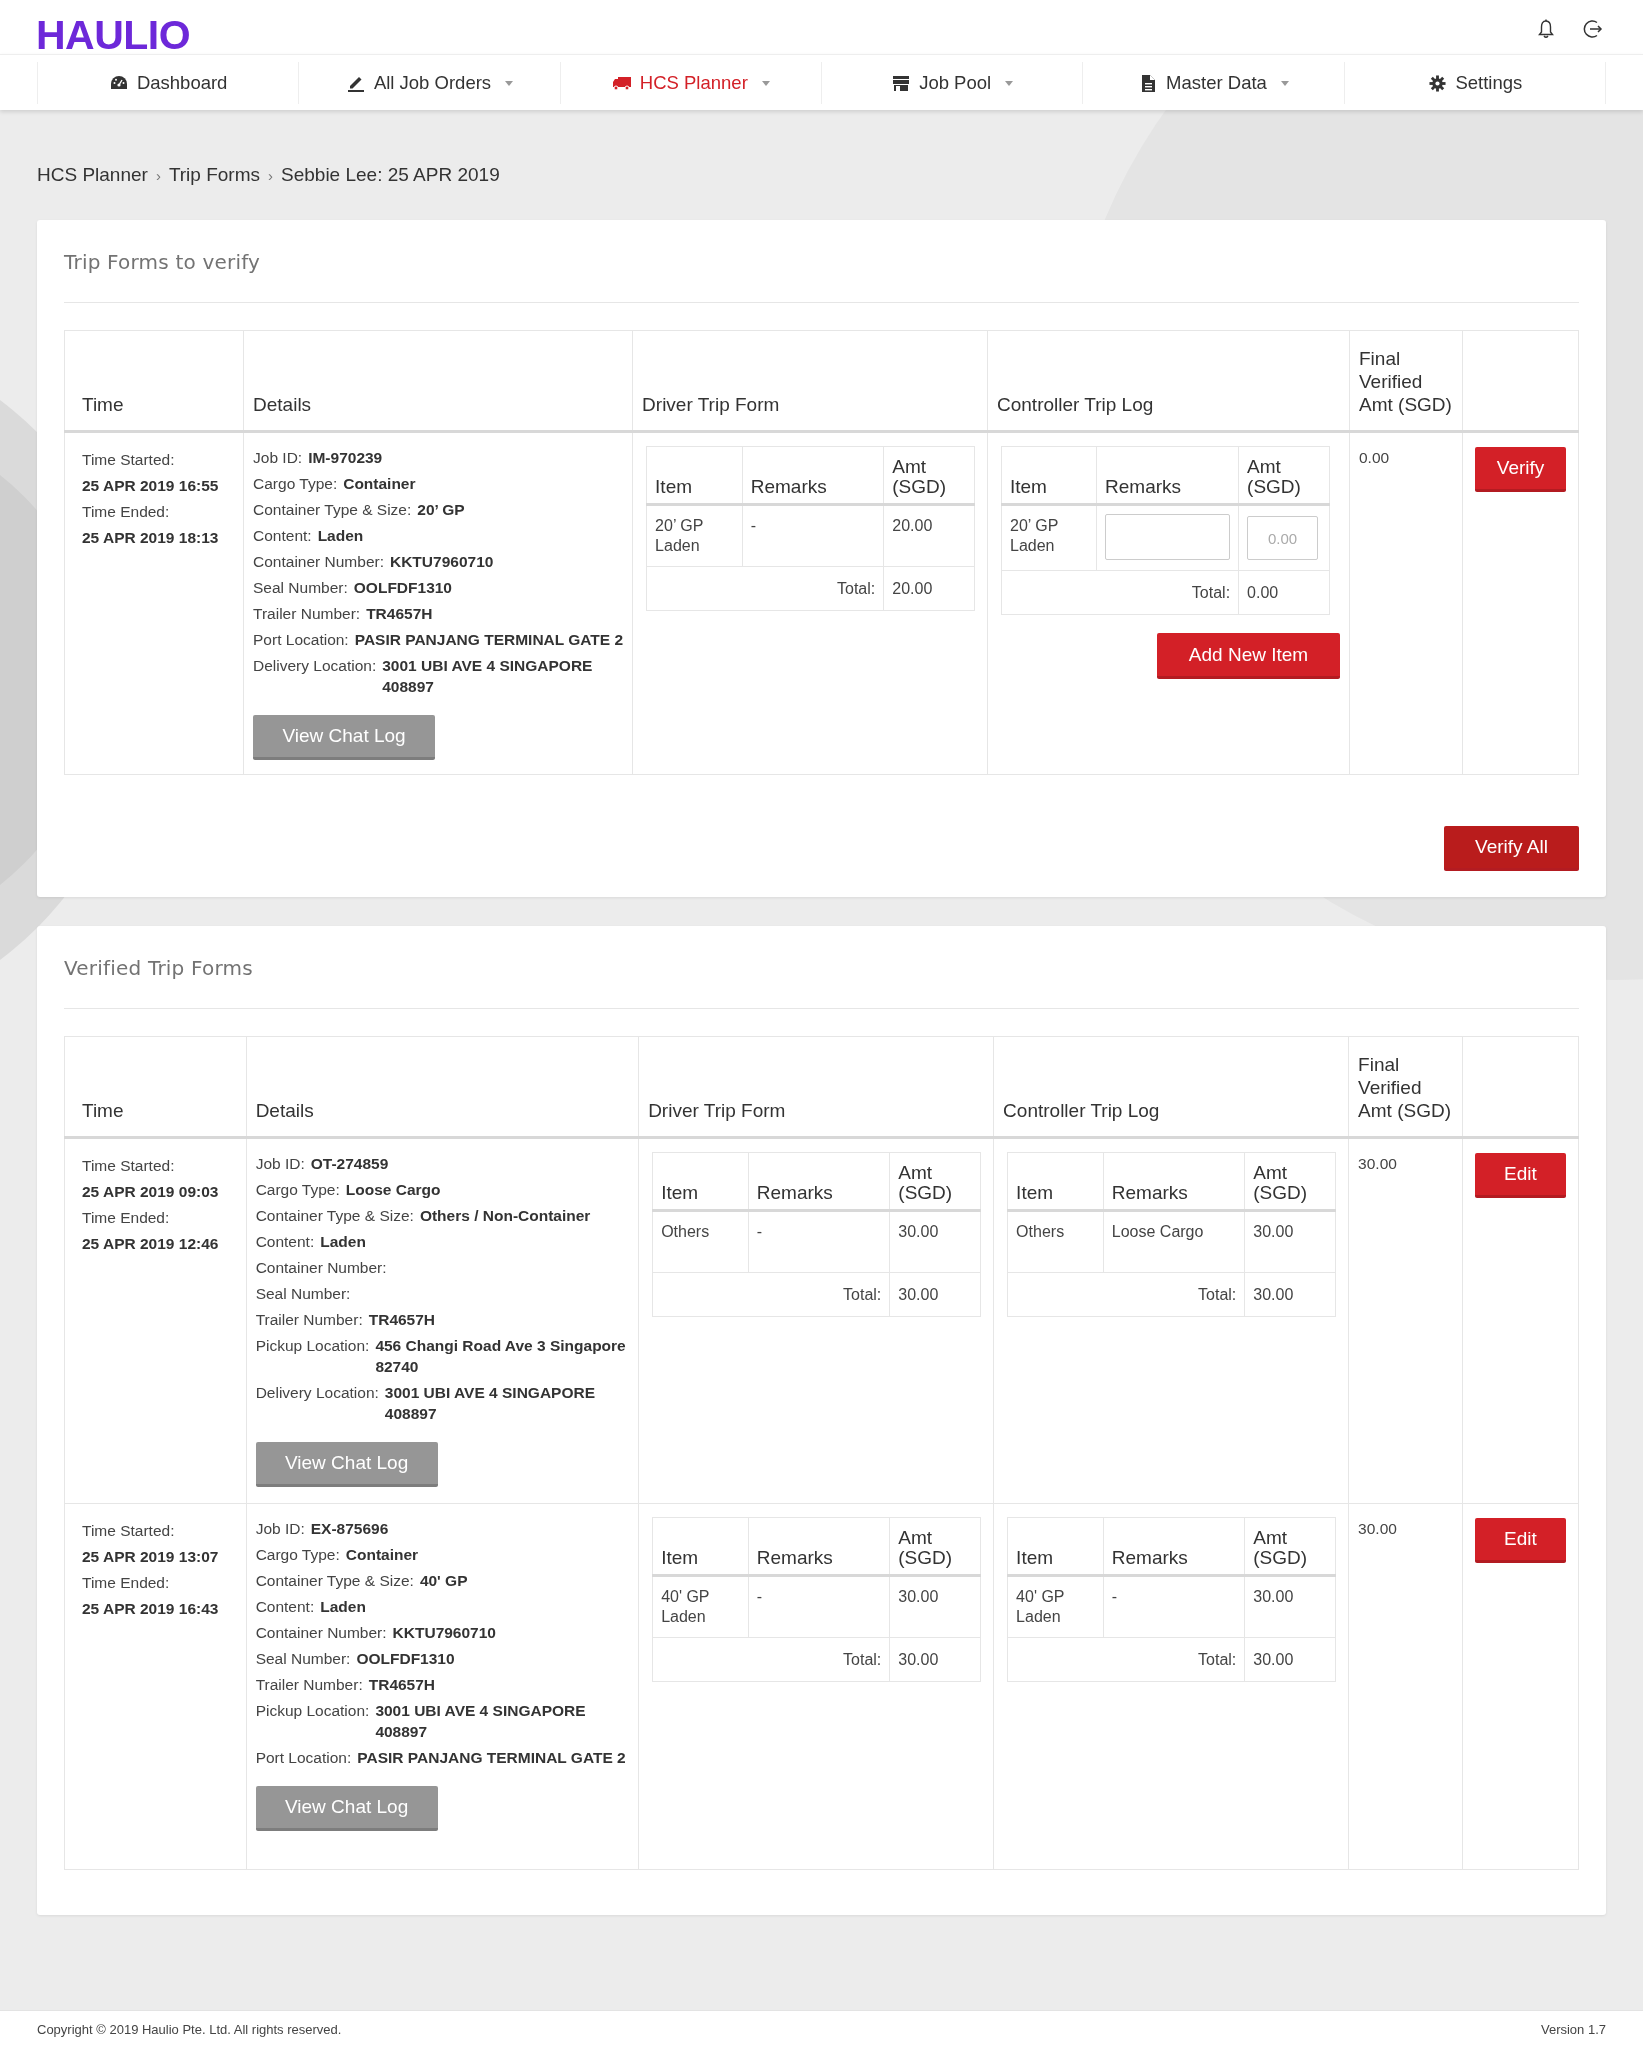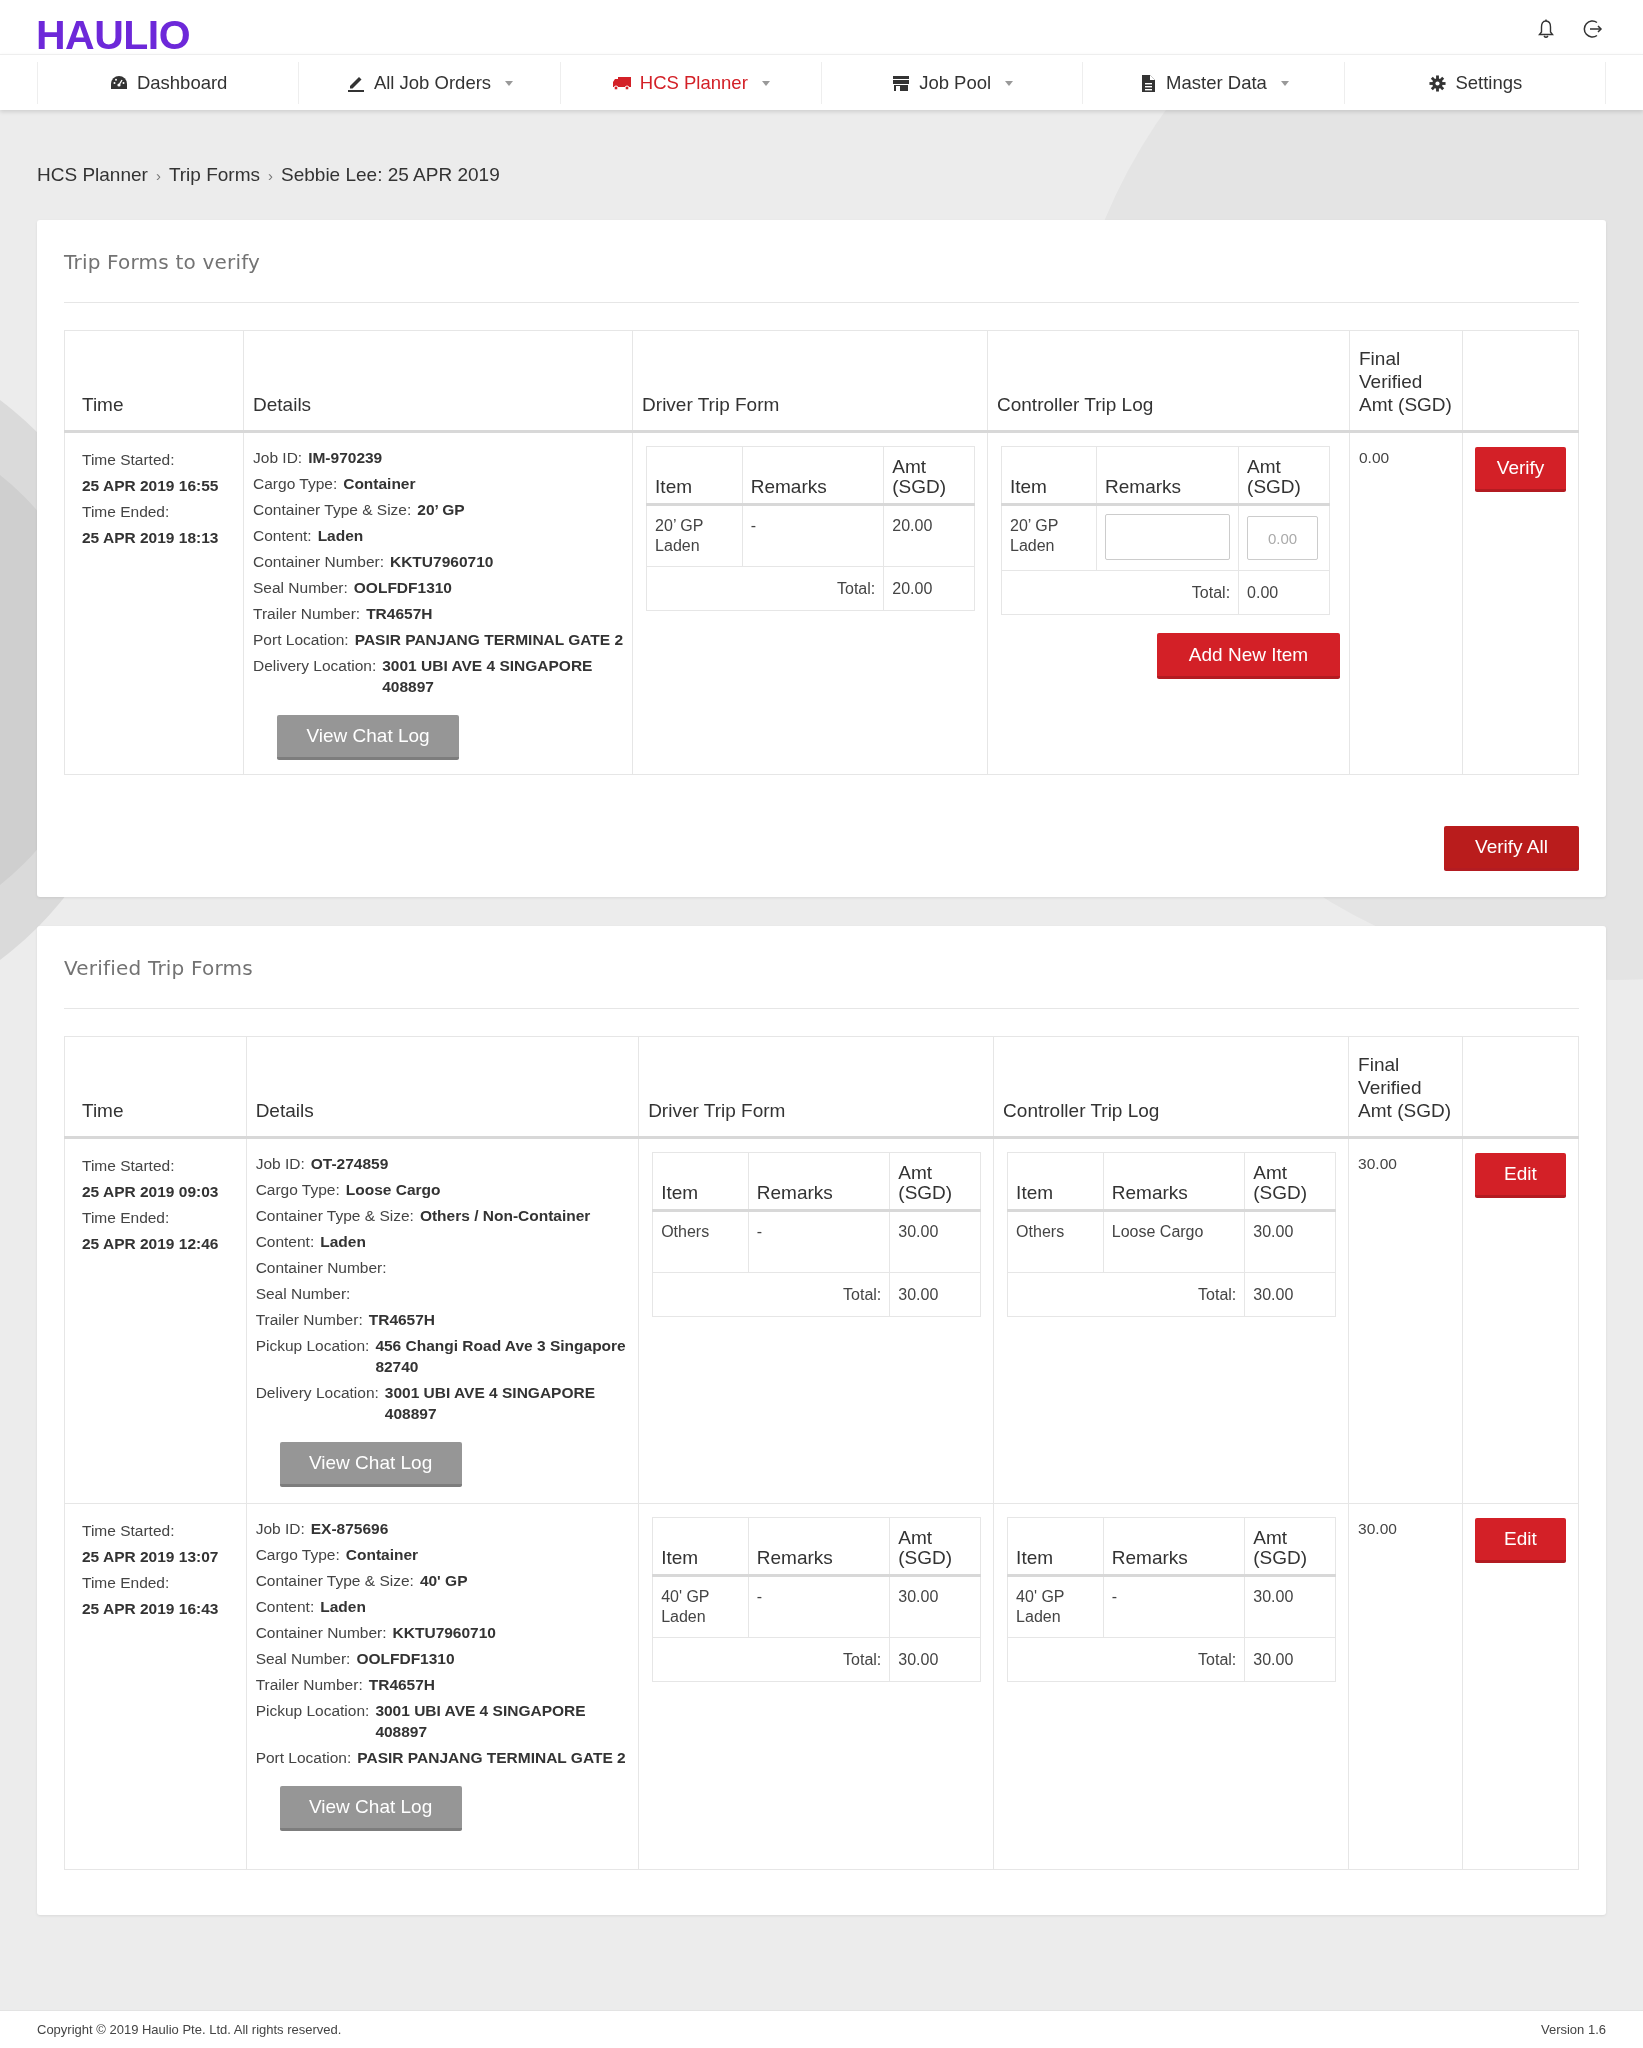--- a/index.html
+++ b/index.html
@@ -91,21 +91,20 @@
 
   .detail-row { display: flex; font-size: 15.5px; line-height: 21px; margin-bottom: 5px; color: #444; }
   .detail-label { white-space: nowrap; margin-right: 6px; }
   .detail-value { font-weight: 700; color: #333; }
 
   .chat-btn {
     display: inline-block; margin-top: 13px; width: 182px; height: 45px;
     background: #969696; color: #fff; font-size: 19px; border: none;
     border-bottom: 3px solid #7d7d7d; border-radius: 2px; cursor: pointer;
     font-family: "Liberation Sans", sans-serif;
-    margin-left: 24px;
   }
 
   
   .sub-table {
     width: 329px; border-collapse: collapse; border: 1px solid #e6e6e6; margin-left: 4px;
     margin-top: -1px;
   }
   .sub-table th, .sub-table td { border: 1px solid #e6e6e6; text-align: left; font-size: 16px; color: #444; font-weight: 400; }
   .sub-table thead th { height: 58px; vertical-align: bottom; padding: 0 8px 6px 8px; border-bottom: 3px solid #d8d8d8; line-height: 20px; }
   .sub-table tbody td { padding: 10px 8px; vertical-align: top; line-height: 20px; height: 62px; }
@@ -639,14 +638,14 @@
         <td>
           <button class="red-btn">Edit</button>
         </td>
       </tr>
     </tbody>
   </table>
 </div>
 
 <div class="footer">
   <span>Copyright © 2019 Haulio Pte. Ltd. All rights reserved.</span>
-  <span>Version 1.6</span>
+  <span>Version 1.7</span>
 </div>
 
 </body></html>

